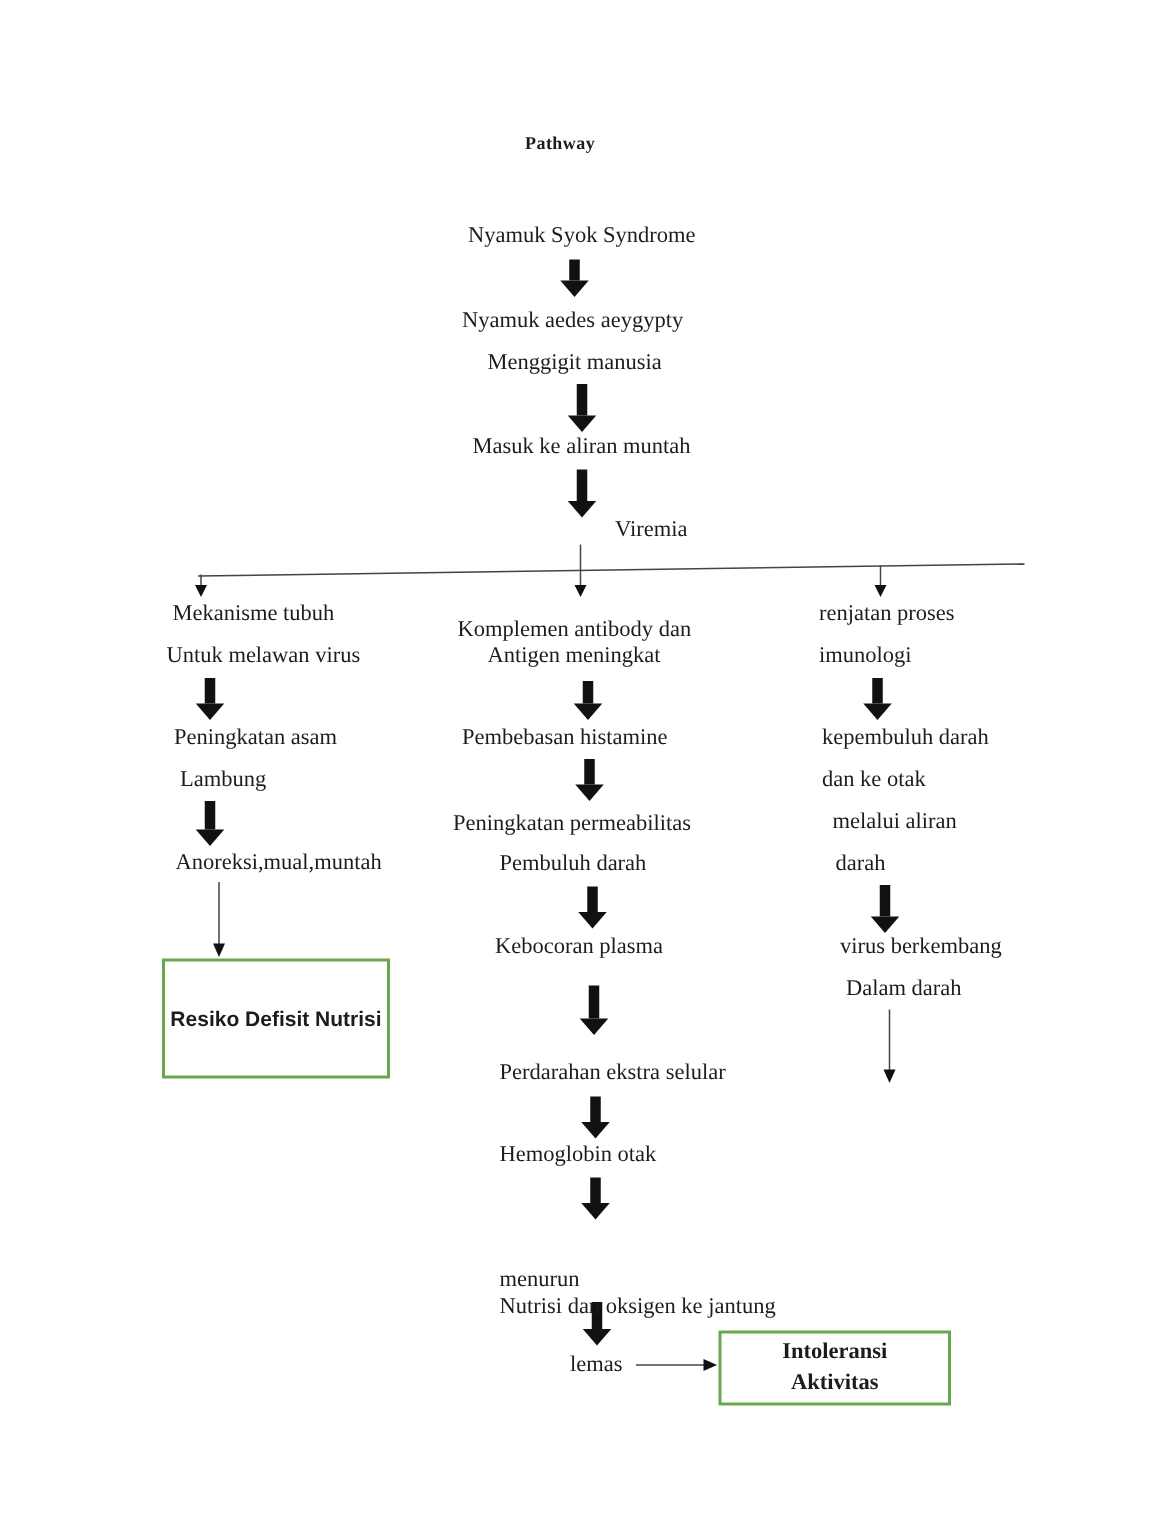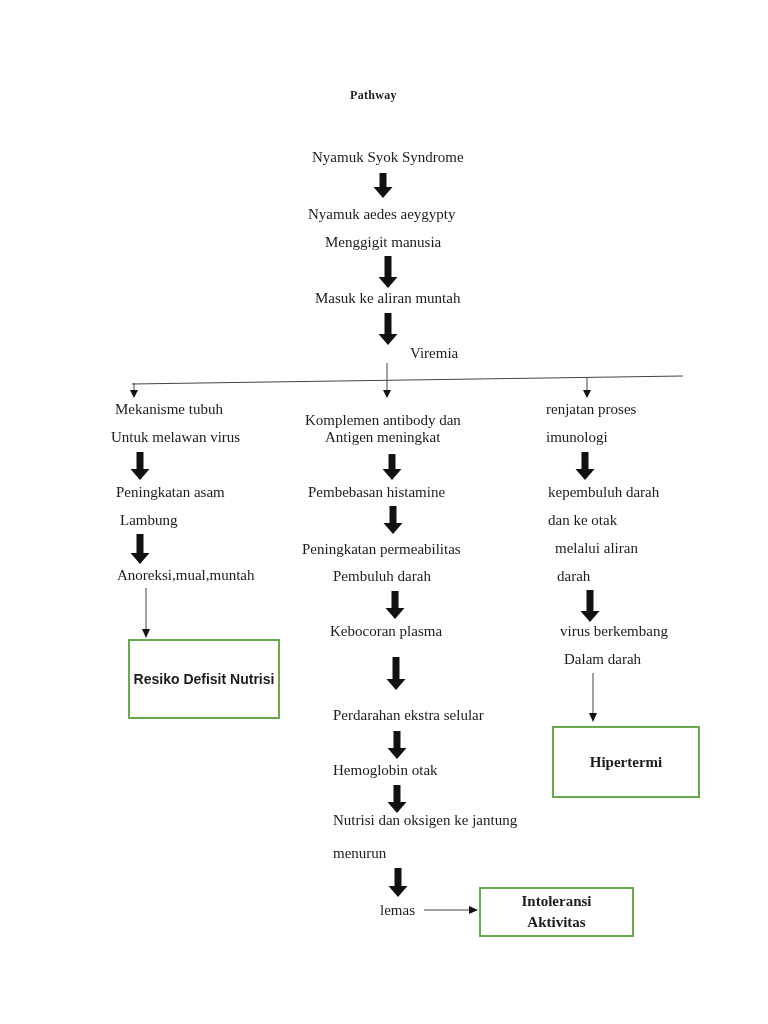--- a/index.html
+++ b/index.html
@@ -151,47 +151,44 @@
   <div class="txt" style="left:308px; top:206px;">Nyamuk aedes aeygypty</div>
   <div class="txt" style="left:325px; top:234px;">Menggigit manusia</div>
   <div class="txt" style="left:315px; top:290px;">Masuk ke aliran muntah</div>
   <div class="txt" style="left:366px; top:345px;margin-left:44px;">Viremia</div>
 
   <div class="txt" style="left:115px; top:401px;">Mekanisme tubuh</div>
   <div class="txt" style="left:111px; top:429px;">Untuk melawan virus</div>
   <div class="txt" style="left:116px; top:484px;">Peningkatan asam</div>
   <div class="txt" style="left:120px; top:512px;">Lambung</div>
   <div class="txt" style="left:117px; top:567px;">Anoreksi,mual,muntah</div>
-  <div class="outcome-box" style="left:128px; top:639px; width:148px; height:76px;">
+  <div class="outcome-box" style="left:108px; top:639px; width:148px; height:76px;">
     <span class="box-left-label">Resiko Defisit Nutrisi</span>
   </div>
 
   <div class="txt" style="left:305px; top:401px;margin-top:11px;">Komplemen antibody dan</div>
   <div class="txt" style="left:325px; top:429px;">Antigen meningkat</div>
   <div class="txt" style="left:308px; top:484px;text-align:center;">Pembebasan histamine</div>
   <div class="txt" style="left:302px; top:541px;">Peningkatan permeabilitas</div>
   <div class="txt" style="left:333px; top:568px;">Pembuluh darah</div>
   <div class="txt" style="left:330px; top:623px;">Kebocoran plasma</div>
   <div class="txt" style="left:333px; top:707px;">Perdarahan ekstra selular</div>
   <div class="txt" style="left:333px; top:762px;">Hemoglobin otak</div>
-  <div class="txt" style="left:333px; top:812px;">Nutrisi dan oksigen ke jantung</div>
+  <div class="txt" style="left:333px; top:863px;">Nutrisi dan oksigen ke jantung</div>
   <div class="txt" style="left:333px; top:845px;">menurun</div>
   <div class="txt" style="left:380px; top:902px;">lemas</div>
   <div class="outcome-box" style="left:479px; top:887px; width:151px; height:46px;">
     <span class="box-serif-label">
       <span style="display:block;">Intoleransi</span>
       <span style="display:block;">Aktivitas</span>
     </span>
   </div>
 
   <div class="txt" style="left:546px; top:401px;">renjatan proses</div>
   <div class="txt" style="left:546px; top:429px;">imunologi</div>
   <div class="txt" style="left:548px; top:484px;">kepembuluh darah</div>
   <div class="txt" style="left:548px; top:512px;">dan ke otak</div>
   <div class="txt" style="left:555px; top:540px;">melalui aliran</div>
   <div class="txt" style="left:557px; top:568px;">darah</div>
   <div class="txt" style="left:560px; top:623px;">virus berkembang</div>
   <div class="txt" style="left:564px; top:651px;">Dalam darah</div>
-  <div class="outcome-box" style="left:552px; top:726px; width:144px; height:68px;">
-    <span class="box-serif-label">Hipertermi</span>
-  </div>
 
 </div>
 
 </body></html>

